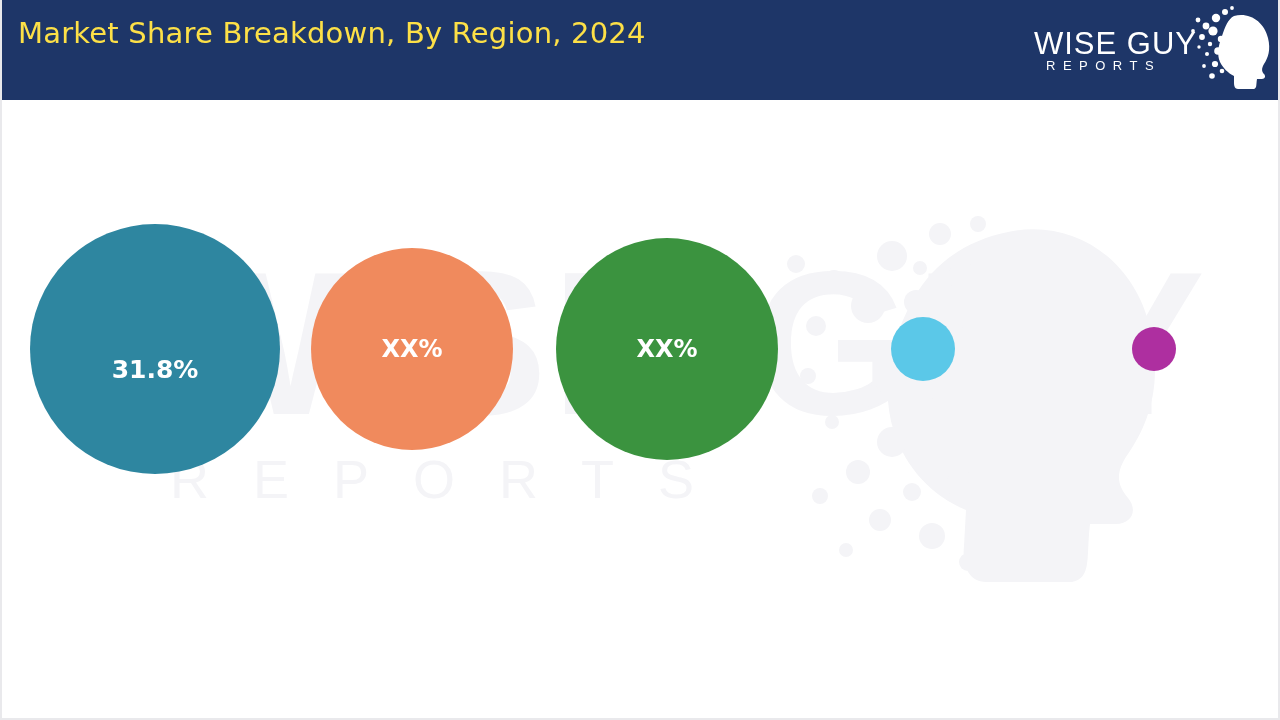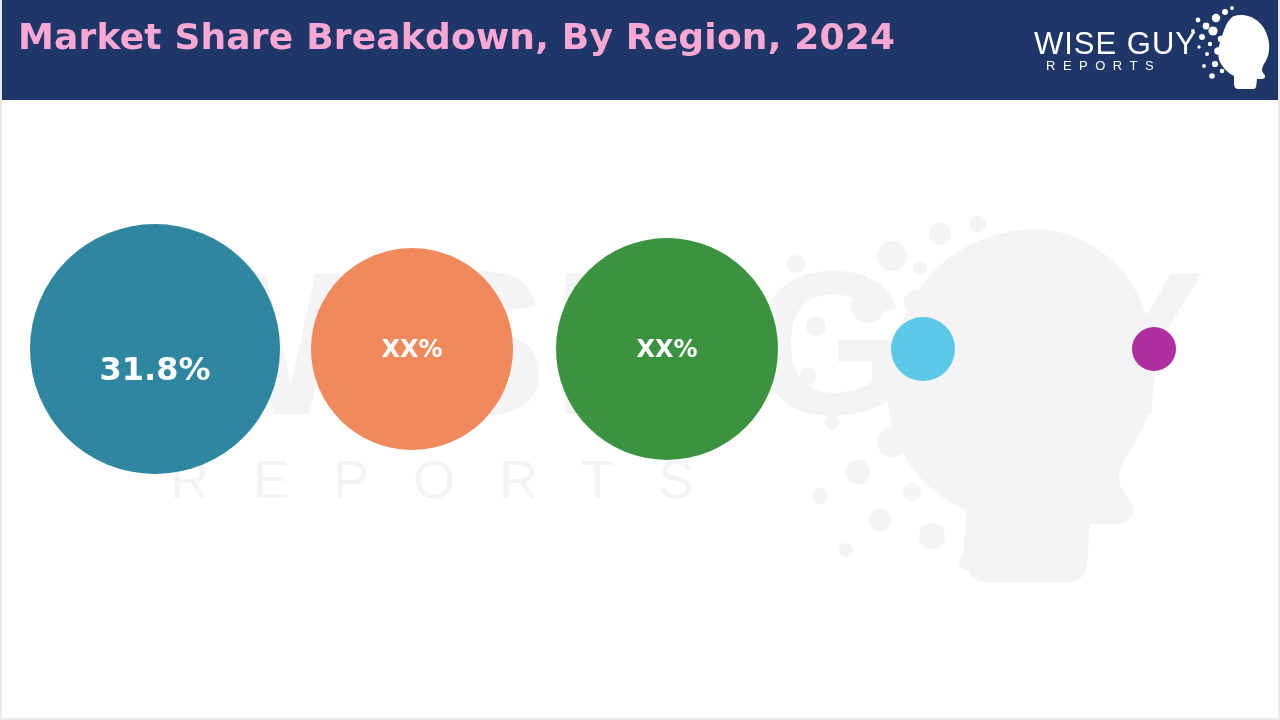--- a/index.html
+++ b/index.html
@@ -23,23 +23,23 @@
 
   
   #header {
     position:absolute; left:0; top:0;
     width:1280px; height:100px;
     background:#1e3668;
     overflow:hidden;
   }
   #chart-title {
     position:absolute; left:16px; top:16px;
-    color:#f9a8d4;
-    font-size:36px;
-    font-weight:bold;
+    color:#fde047;
+    font-size:29px;
+    font-weight:normal;
     letter-spacing:0.2px;
     white-space:nowrap;
   }
 
   
   #logo {
     position:absolute; right:8px; top:6px;
     width:250px; height:88px;
   }
   #logo-wordmark {
@@ -191,21 +191,21 @@
         <circle cx="196" cy="352" r="9"></circle>
         <circle cx="206" cy="14" r="8"></circle>
         <circle cx="148" cy="58" r="7"></circle>
       </g>
     </svg>
   </div>
 
   <div id="plot">
 
     <div class="bubble" style="width: 250px; height: 250px; left: 28px; top: 124px; background: rgb(46, 134, 160);">
-      <span class="bubble-label" style="font-size: 32px; margin-top: 40px;">31.8%</span>
+      <span class="bubble-label" style="font-size: 25px; margin-top: 40px;">31.8%</span>
     </div>
 
     <div class="bubble" style="width: 202px; height: 202px; left: 309px; top: 148px; background: rgb(240, 138, 93);">
       <span class="bubble-label" style="font-size: 24px;">XX%</span>
     </div>
 
     <div class="bubble" style="width: 222px; height: 222px; left: 554px; top: 138px; background: rgb(59, 147, 63);">
       <span class="bubble-label" style="font-size: 24px;">XX%</span>
     </div>
 

